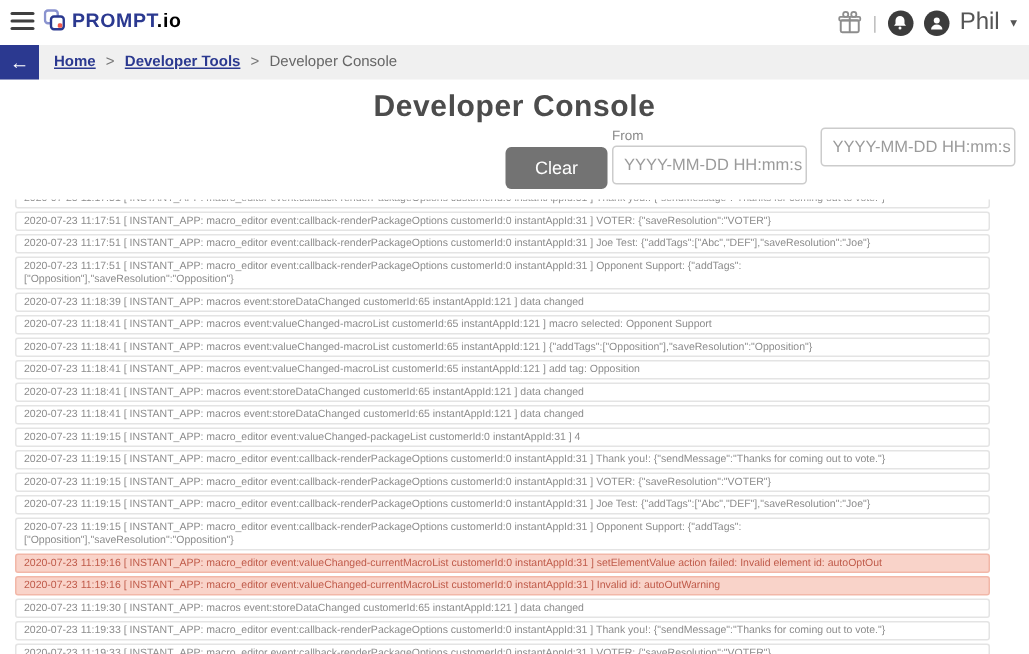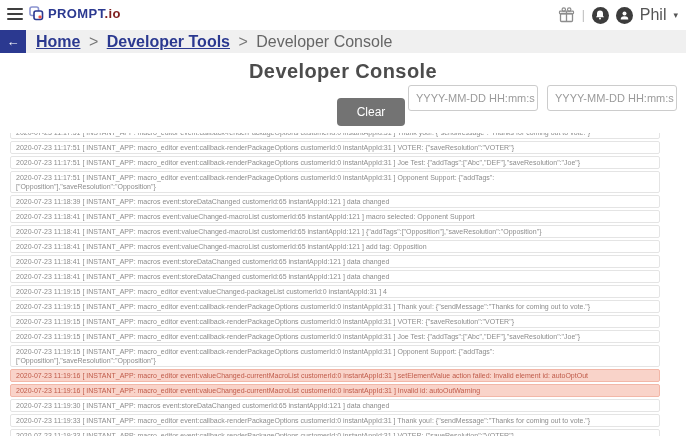--- a/index.html
+++ b/index.html
@@ -5,33 +5,33 @@
   html,body{margin:0;padding:0;background:#fff;}
   .screen{position:relative;width:686px;height:436px;overflow:hidden;background:#fff;
           font-family:"Liberation Sans",sans-serif;}
 
   
   .topbar{position:absolute;top:0;left:0;width:686px;height:30px;background:#fff;}
   .hamburger{position:absolute;left:7px;top:8px;width:16px;height:13px;cursor:pointer;}
   .hamburger span{display:block;height:2px;background:#3f3f3f;margin-bottom:3px;border-radius:1px;}
   .logo{position:absolute;left:29px;top:6px;display:flex;align-items:center;gap:4px;}
   .logo-text{font-size:13px;font-weight:700;letter-spacing:.4px;color:#2b3990;}
-  .logo-suffix{color:#7f1d1d;}
+  .logo-suffix{color:#000000;}
   .topbar-right{position:absolute;right:8px;top:0;height:30px;display:flex;align-items:center;gap:7px;}
   .divider{color:#bbb;font-size:12px;}
   .circle-icon{width:17px;height:17px;border-radius:50%;background:#3c3c3c;display:flex;
                align-items:center;justify-content:center;cursor:pointer;}
   .user-name{font-size:16px;color:#555;}
   .caret{font-size:9px;color:#555;}
 
   
   .breadcrumb-bar{position:absolute;top:30px;left:0;width:686px;height:23px;background:#f0f0f0;}
   .back-btn{position:absolute;left:0;top:0;width:26px;height:23px;background:#2b3990;color:#fff;
             display:flex;align-items:center;justify-content:center;font-size:13px;cursor:pointer;}
-  .crumbs{position:absolute;left:36px;top:0;line-height:23px;font-size:16px;}
+  .crumbs{position:absolute;left:36px;top:0;line-height:23px;font-size:10px;}
   .crumb-link{color:#2b3990;font-weight:700;text-decoration:underline;cursor:pointer;}
   .crumb-sep{color:#777;margin:0 4px;}
   .crumb-current{color:#666;}
 
   
   .page-title{position:absolute;top:60px;left:0;width:686px;text-align:center;font-size:20px;
               font-weight:600;color:#4c4c4c;letter-spacing:.4px;}
 
   
   .filter-wrap{position:absolute;left:12px;top:97px;width:170px;height:30px;border:1px solid #ccc;
@@ -125,20 +125,21 @@
     </span>
   </div>
 
   <div class="page-title">Developer Console</div>
 
 
 
   <button class="clear-button">Clear</button>
 
   <div class="date-group from">
+    <div class="date-label">From</div>
     <input class="date-input" type="text" placeholder="YYYY-MM-DD HH:mm:ss" style="">
   </div>
 
   <div class="date-group to">
     <input class="date-input" type="text" placeholder="YYYY-MM-DD HH:mm:ss" style="">
   </div>
 
   <div class="log-list">
     <div class="log-inner">
 

